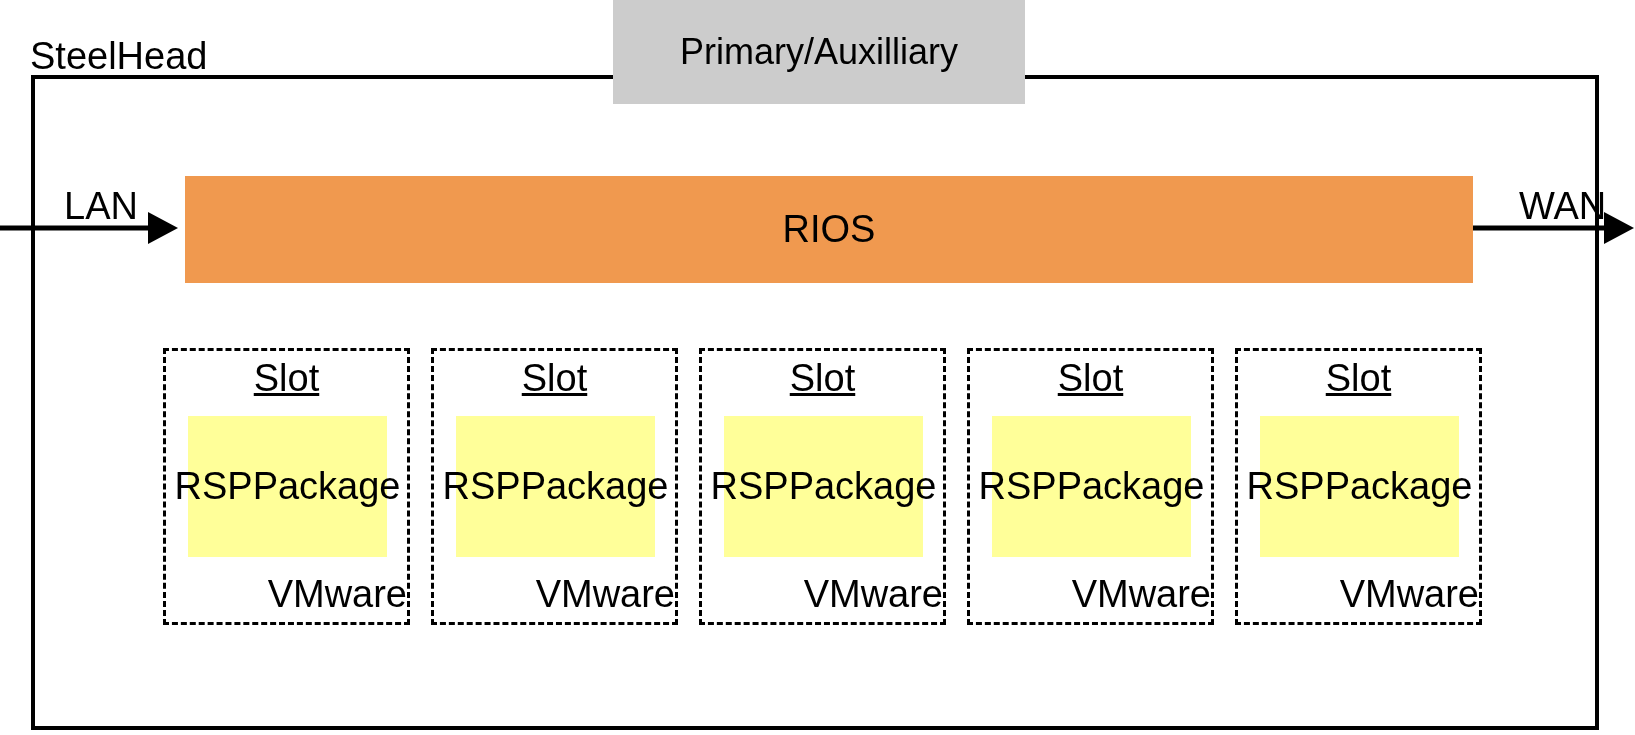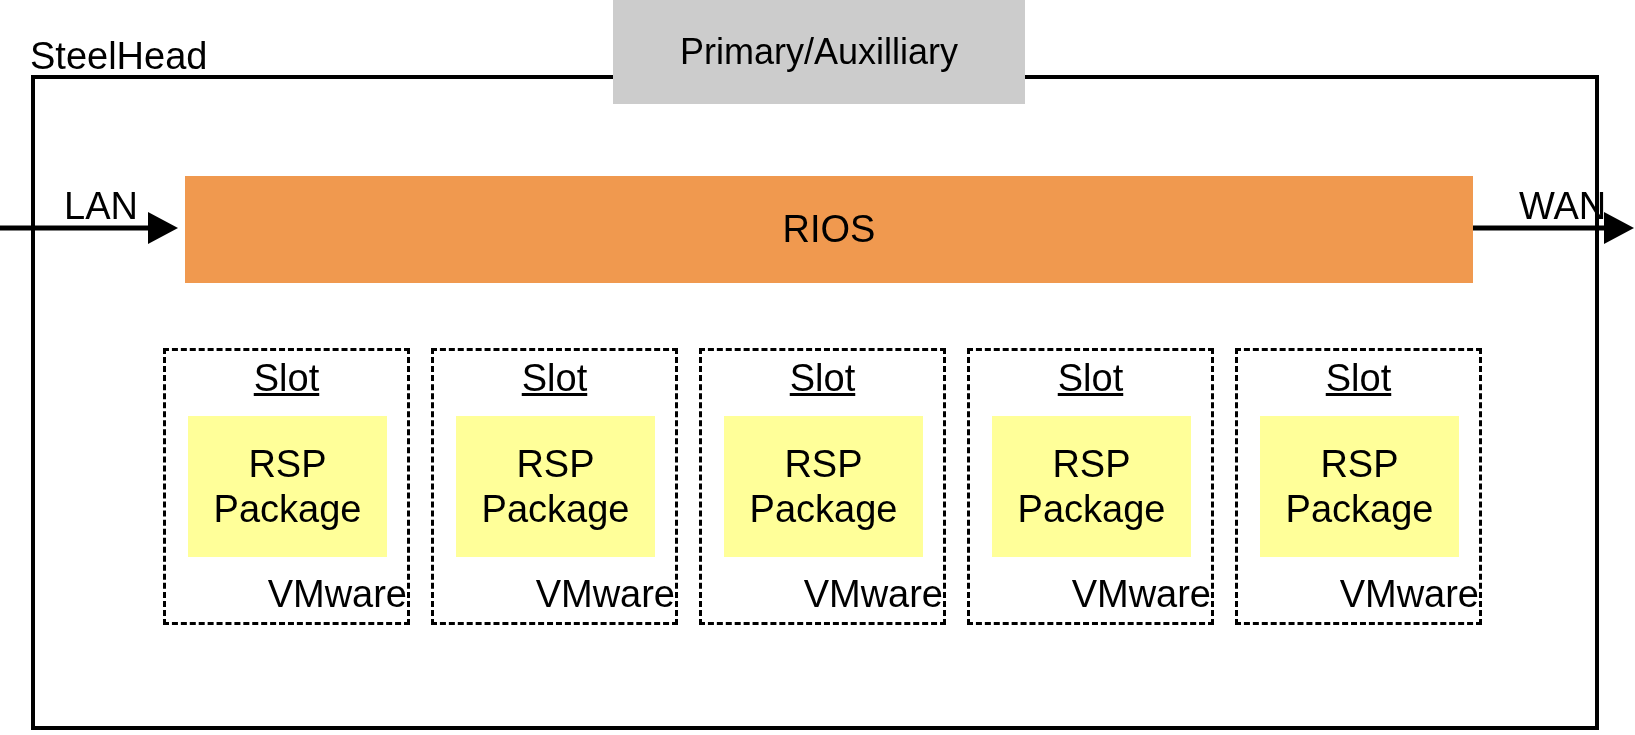--- a/index.html
+++ b/index.html
@@ -81,21 +81,20 @@
     margin-top: 8px;
     text-align: center;
     font-size: 38px;
     line-height: 1;
   }
   .pkg-box {
     position: absolute;
     left: 22px; top: 65px;
     width: 199px; height: 141px;
     display: flex;
-    flex-direction: column;
     justify-content: center;
     align-items: center;
     text-align: center;
     font-size: 38px;
     line-height: 45px;
   }
   .platform-label {
     position: absolute;
     left: 0; bottom: 9px;
     width: 100%;

